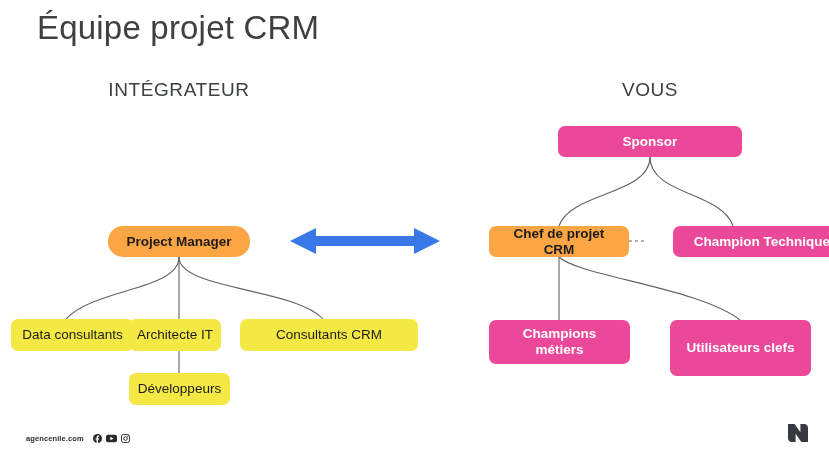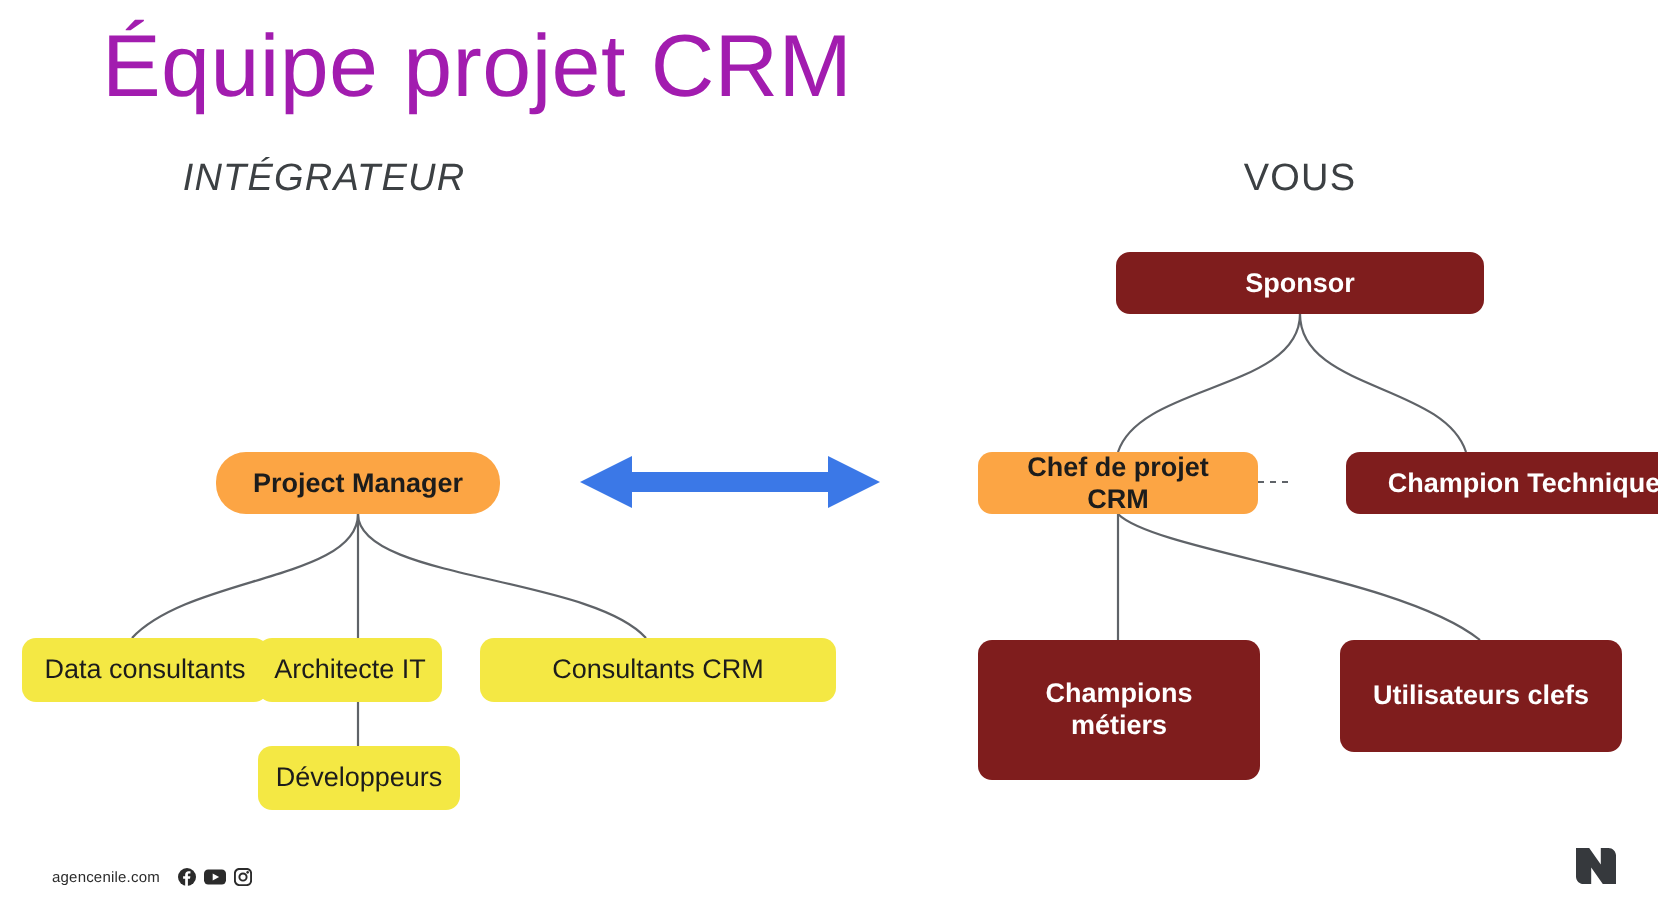--- a/index.html
+++ b/index.html
@@ -15,37 +15,37 @@
     position: relative;
     width: 829px;
     height: 456px;
     background: #ffffff;
     overflow: hidden;
   }
 
   
   .slide-title {
     position: absolute;
-    left: 51px;
+    left: 37px;
     top: 9px;
-    font-size: 44px;
-    color: #a21caf;
+    font-size: 33px;
+    color: #404040;
     letter-spacing: 0.2px;
     white-space: nowrap;
   }
   .column-heading {
     position: absolute;
     top: 79px;
     font-size: 19px;
     color: #3c4043;
     letter-spacing: 0.6px;
     white-space: nowrap;
     text-align: center;
   }
-  .column-heading.left  { left: 62px;  width: 200px; font-style: italic; }
+  .column-heading.left  { left: 79px;  width: 200px; }
   .column-heading.right { left: 550px; width: 200px; }
 
   
   .connectors {
     position: absolute;
     left: 0;
     top: 0;
     width: 829px;
     height: 456px;
     pointer-events: none;
@@ -68,21 +68,21 @@
     color: #1c1c1c;
     font-weight: bold;
     font-size: 13.5px;
   }
   .node-yellow {
     background: #f4e844;
     color: #1c1c1c;
     font-size: 13.5px;
   }
   .node-blue {
-    background: #7f1d1d;
+    background: #ec4899;
     color: #ffffff;
     font-weight: bold;
     font-size: 13.5px;
   }
 
   
   .exchange-arrow {
     position: absolute;
     left: 290px;
     top: 225px;
@@ -94,21 +94,21 @@
   .footer {
     position: absolute;
     left: 26px;
     top: 434px;
     display: flex;
     align-items: center;
     gap: 9px;
   }
   .footer-site {
     font-size: 7.5px;
-    font-weight: normal;
+    font-weight: bold;
     color: #2b2b2b;
     letter-spacing: 0.1px;
   }
   .social-row {
     display: flex;
     align-items: center;
     gap: 4px;
   }
   .social-icon { display: block; }
 
@@ -167,21 +167,21 @@
   <svg class="exchange-arrow" viewBox="0 0 150 32" width="150" height="32">
     <polygon points="0,16 26,3 26,11 124,11 124,3 150,16 124,29 124,21 26,21 26,29" fill="#3b78e7"></polygon>
   </svg>
 
   <div class="node node-blue" style="left:558px; top:126px; width:184px; height:31px;">Sponsor</div>
 
   <div class="node node-orange" style="left:489px; top:226px; width:140px; height:31px;">Chef de projet CRM</div>
 
   <div class="node node-blue" style="left:645px; top:226px; width:178px; height:31px;margin-left:28px;">Champion Technique</div>
 
-  <div class="node node-blue" style="left:489px; top:320px; width:141px; height:70px;">Champions métiers</div>
+  <div class="node node-blue" style="left:489px; top:320px; width:141px; height:44px;">Champions métiers</div>
 
   <div class="node node-blue" style="left:670px; top:320px; width:141px; height:56px;">Utilisateurs clefs</div>
 
   <div class="footer">
     <span class="footer-site">agencenile.com</span>
 
     <span class="social-row">
       <svg class="social-icon" viewBox="0 0 12 12" width="9" height="9">
         <circle cx="6" cy="6" r="6" fill="#2b2b2b"></circle>
         <path d="M6.6,12 V7.2 H8.0 L8.25,5.5 H6.6 V4.55 c0,-0.5 0.14,-0.82 0.84,-0.82 H8.3 V2.2

